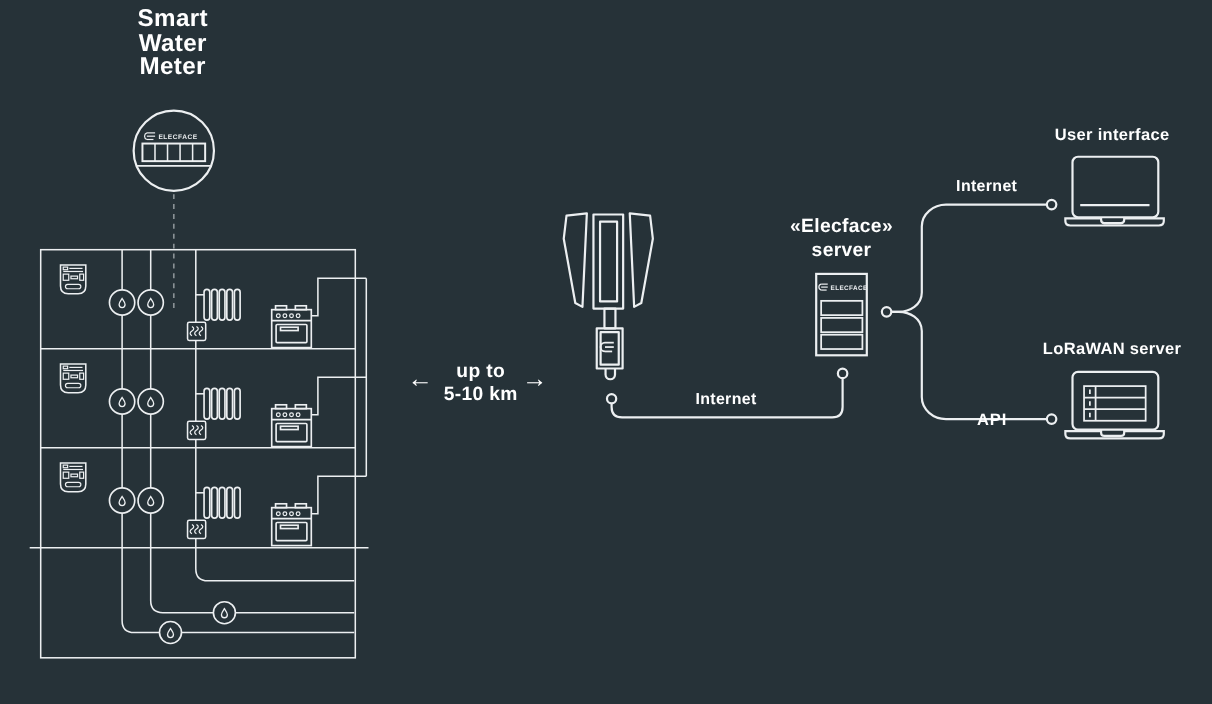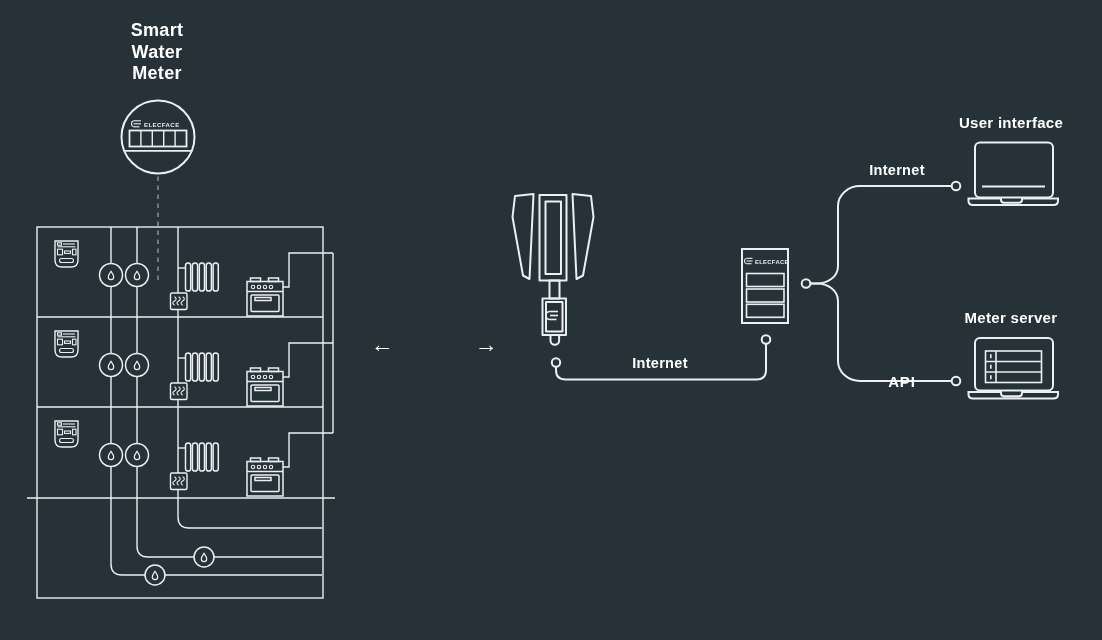--- a/index.html
+++ b/index.html
@@ -12,21 +12,21 @@
   }
   svg.art { position:absolute; left:0; top:0; color:var(--line); }
   svg.art text {
     font-family:"Liberation Sans", sans-serif; font-weight:700;
     fill:currentColor; stroke:none;
   }
   .lbl {
     position:absolute; color:var(--text); font-weight:700;
     text-align:center; white-space:pre-line; letter-spacing:.3px;
   }
-  #lbl-meter         { left:77px;  top:20px;  width:160px; font-size:18px; line-height:21.5px; }
+  #lbl-meter         { left:77px;  top:6px;  width:160px; font-size:22px; line-height:21.5px; }
   #lbl-lorawan       { left:472px; top:139px; width:160px; font-size:17.5px; line-height:21.5px; }
   #lbl-range         { left:377px; top:327px; width:120px; font-size:17.5px; line-height:20.5px; }
   #lbl-arrow-left    { left:366px; top:331px; width:32px;  font-size:23px; font-weight:400; letter-spacing:0; }
   #lbl-arrow-right   { left:470px; top:331px; width:32px;  font-size:23px; font-weight:400; letter-spacing:0; }
   #lbl-internet-mid  { left:610px; top:355px; width:100px; font-size:14.5px; }
   #lbl-server        { left:695px; top:195px; width:140px; font-size:17.5px; line-height:21.5px; }
   #lbl-internet-right{ left:847px; top:162px; width:100px; font-size:14.5px; }
   #lbl-user-interface{ left:941px; top:114px; width:140px; font-size:15px; }
   #lbl-api           { left:862px; top:357px; width:80px;  font-size:15px; letter-spacing:.9px;margin-top:16px; }
   #lbl-client-server { left:941px; top:309px; width:140px; font-size:15px; }
@@ -203,25 +203,29 @@
       <path d="M968.5,392 H1001 V393.3 Q1001,396.3 1004,396.3 H1019 Q1022,396.3 1022,393.3 V392 H1058 V394.5 Q1058,398.5 1053.5,398.5 H973 Q968.5,398.5 968.5,394.5 Z"></path>
     </g>
   </svg>
 
   <div class="lbl" id="lbl-meter">Smart
 Water
 Meter</div>
 
 
   <div class="lbl" id="lbl-arrow-left">←</div>
+  <div class="lbl" id="lbl-range">up to
+5-10 km</div>
   <div class="lbl" id="lbl-arrow-right">→</div>
 
   <div class="lbl" id="lbl-internet-mid">Internet</div>
 
+  <div class="lbl" id="lbl-server">«Elecface»
+server</div>
 
   <div class="lbl" id="lbl-internet-right">Internet</div>
 
   <div class="lbl" id="lbl-user-interface">User interface</div>
 
   <div class="lbl" id="lbl-api">API</div>
 
-  <div class="lbl" id="lbl-client-server">Meter server</div>
+  <div class="lbl" id="lbl-client-server">LoRaWAN server</div>
 </div>
 
 </body></html>

